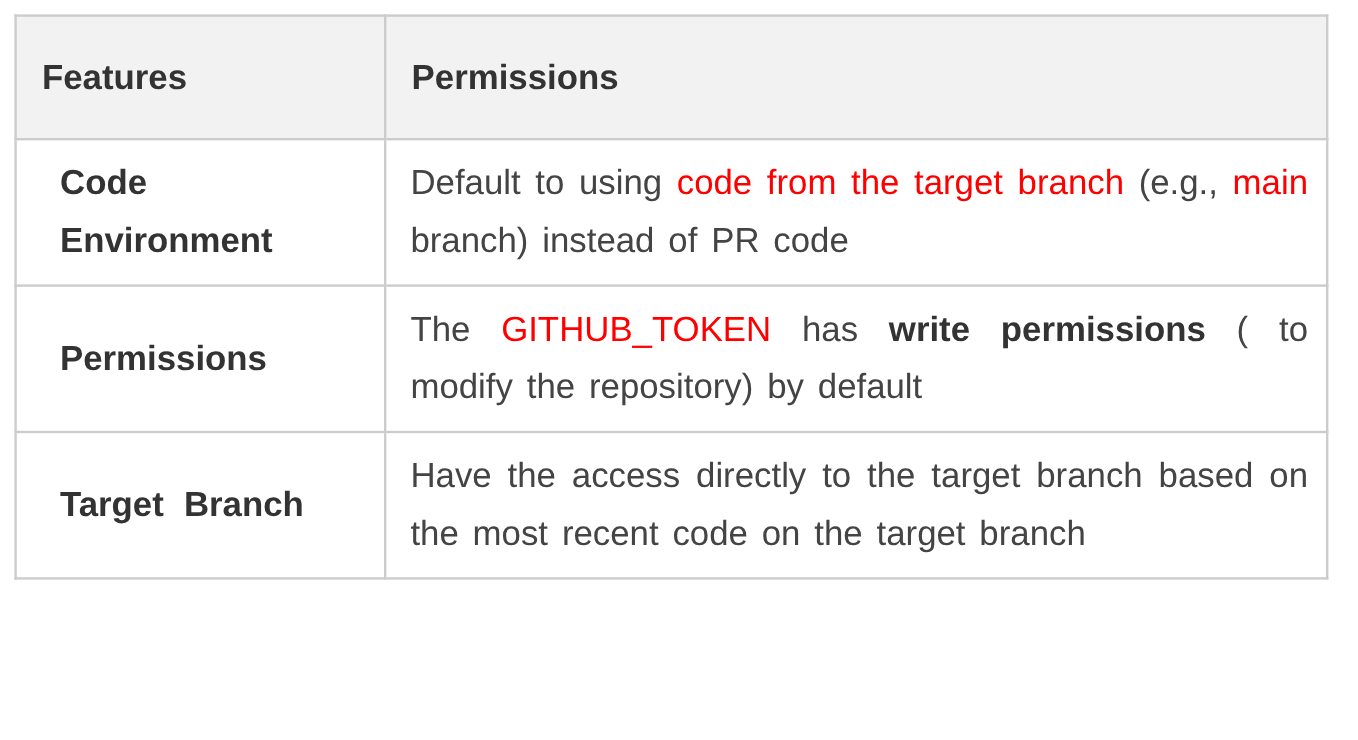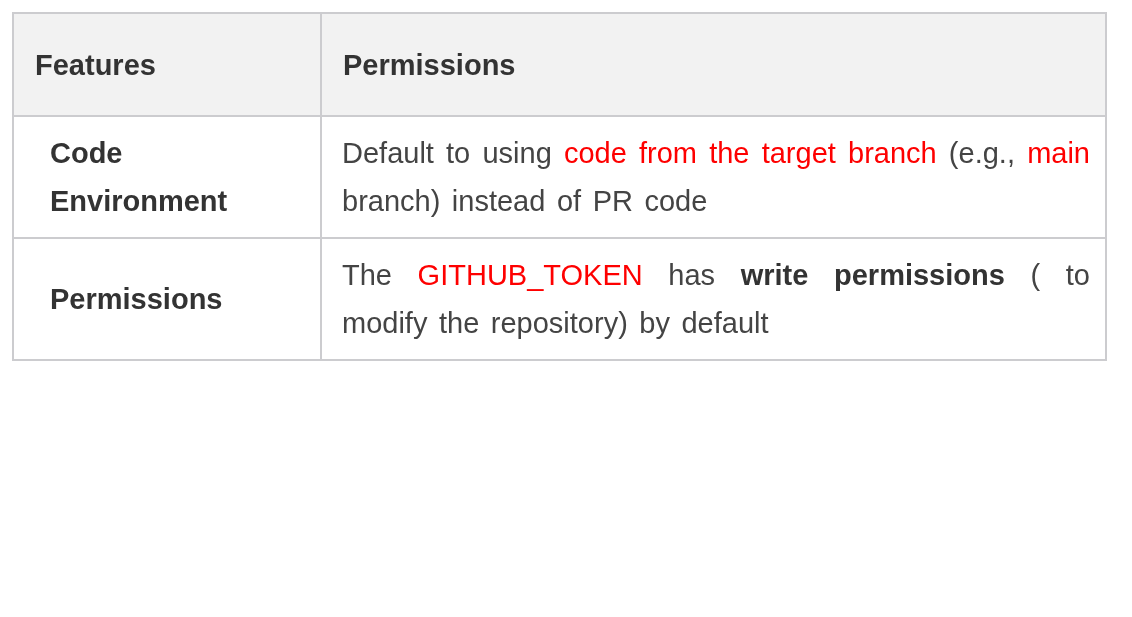--- a/index.html
+++ b/index.html
@@ -67,15 +67,19 @@
     </thead>
     <tbody>
         <tr>
           <td class="feature-cell">Code Environment</td>
           <td class="description-cell"><span class="seg-normal">Default to using </span><span class="seg-red">code from the target branch</span><span class="seg-normal"> (e.g., </span><span class="seg-red">main</span><span class="seg-normal"> branch) instead of PR code</span></td>
         </tr>
         <tr>
           <td class="feature-cell">Permissions</td>
           <td class="description-cell"><span class="seg-normal">The </span><span class="seg-red">GITHUB_TOKEN</span><span class="seg-normal"> has </span><span class="seg-bold">write permissions</span><span class="seg-normal"> ( to modify the repository) by default</span></td>
         </tr>
+        <tr>
+          <td class="feature-cell">Target Branch</td>
+          <td class="description-cell"><span class="seg-normal">Have the access directly to the target branch based on the most recent code on the target branch</span></td>
+        </tr>
       </tbody>
   </table>
 </div>
 
 </body></html>

